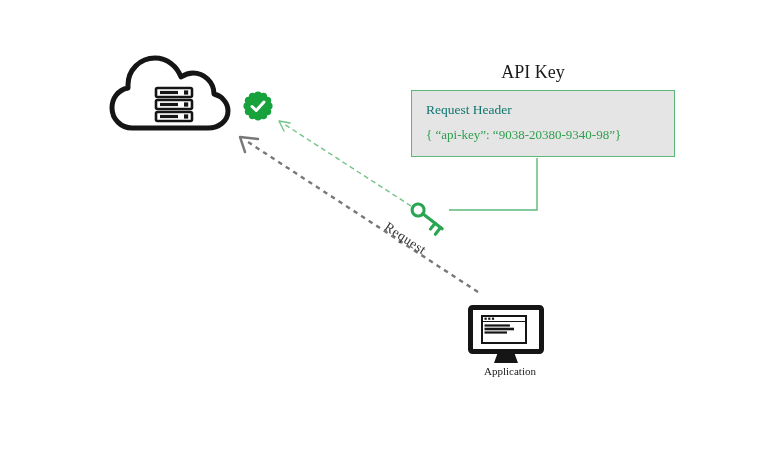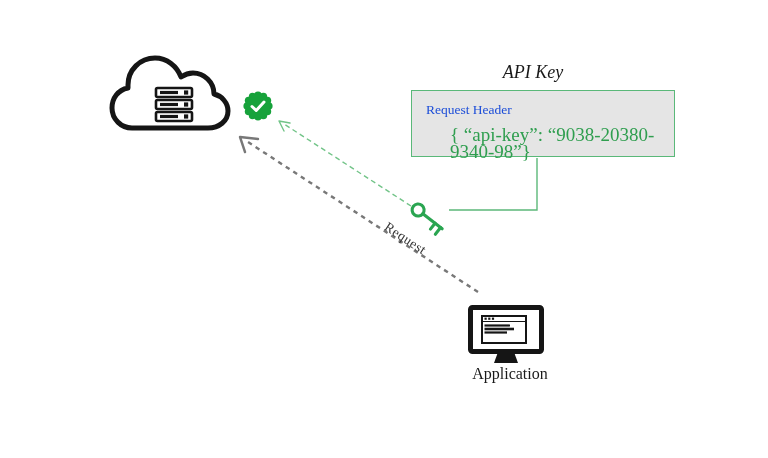--- a/index.html
+++ b/index.html
@@ -18,39 +18,38 @@
     white-space: nowrap;
   }
   #rest-api-label {
     left: 106px; top: 134px; width: 144px;
     font-size: 16px; letter-spacing: 1.5px;
   }
   #api-key-title {
     left: 411px; top: 62px; width: 264px;
     padding-right: 20px; box-sizing: border-box;
     font-size: 18px;
-    font-style: italic;
   }
   #application-label {
     left: 458px; top: 365px; width: 104px;
-    font-size: 16px;
+    font-size: 11px;
   }
   #request-header-box {
     left: 411px; top: 90px; width: 264px; height: 67px;
     box-sizing: border-box;
     background: #e5e5e5;
     border: 1.5px solid #5ab879;
     padding: 10px 14px 0 14px;
   }
   #request-header-label {
-    font-size: 13.5px; color: #1d4ed8; line-height: 17px;
+    font-size: 13.5px; color: #0f766e; line-height: 17px;
   }
   #api-key-line {
     margin-top: 8px;
-    font-size: 19px; line-height: 17px; margin-left: 24px;
+    font-size: 13px; line-height: 17px;
   }
   #request-arrow-label {
     left: 390px; top: 219px;
     font-size: 13.5px; color: #333333;
     transform: rotate(33.5deg);
     transform-origin: left top;
     letter-spacing: 0.5px;
   }
   svg { display: block; }
 </style>

